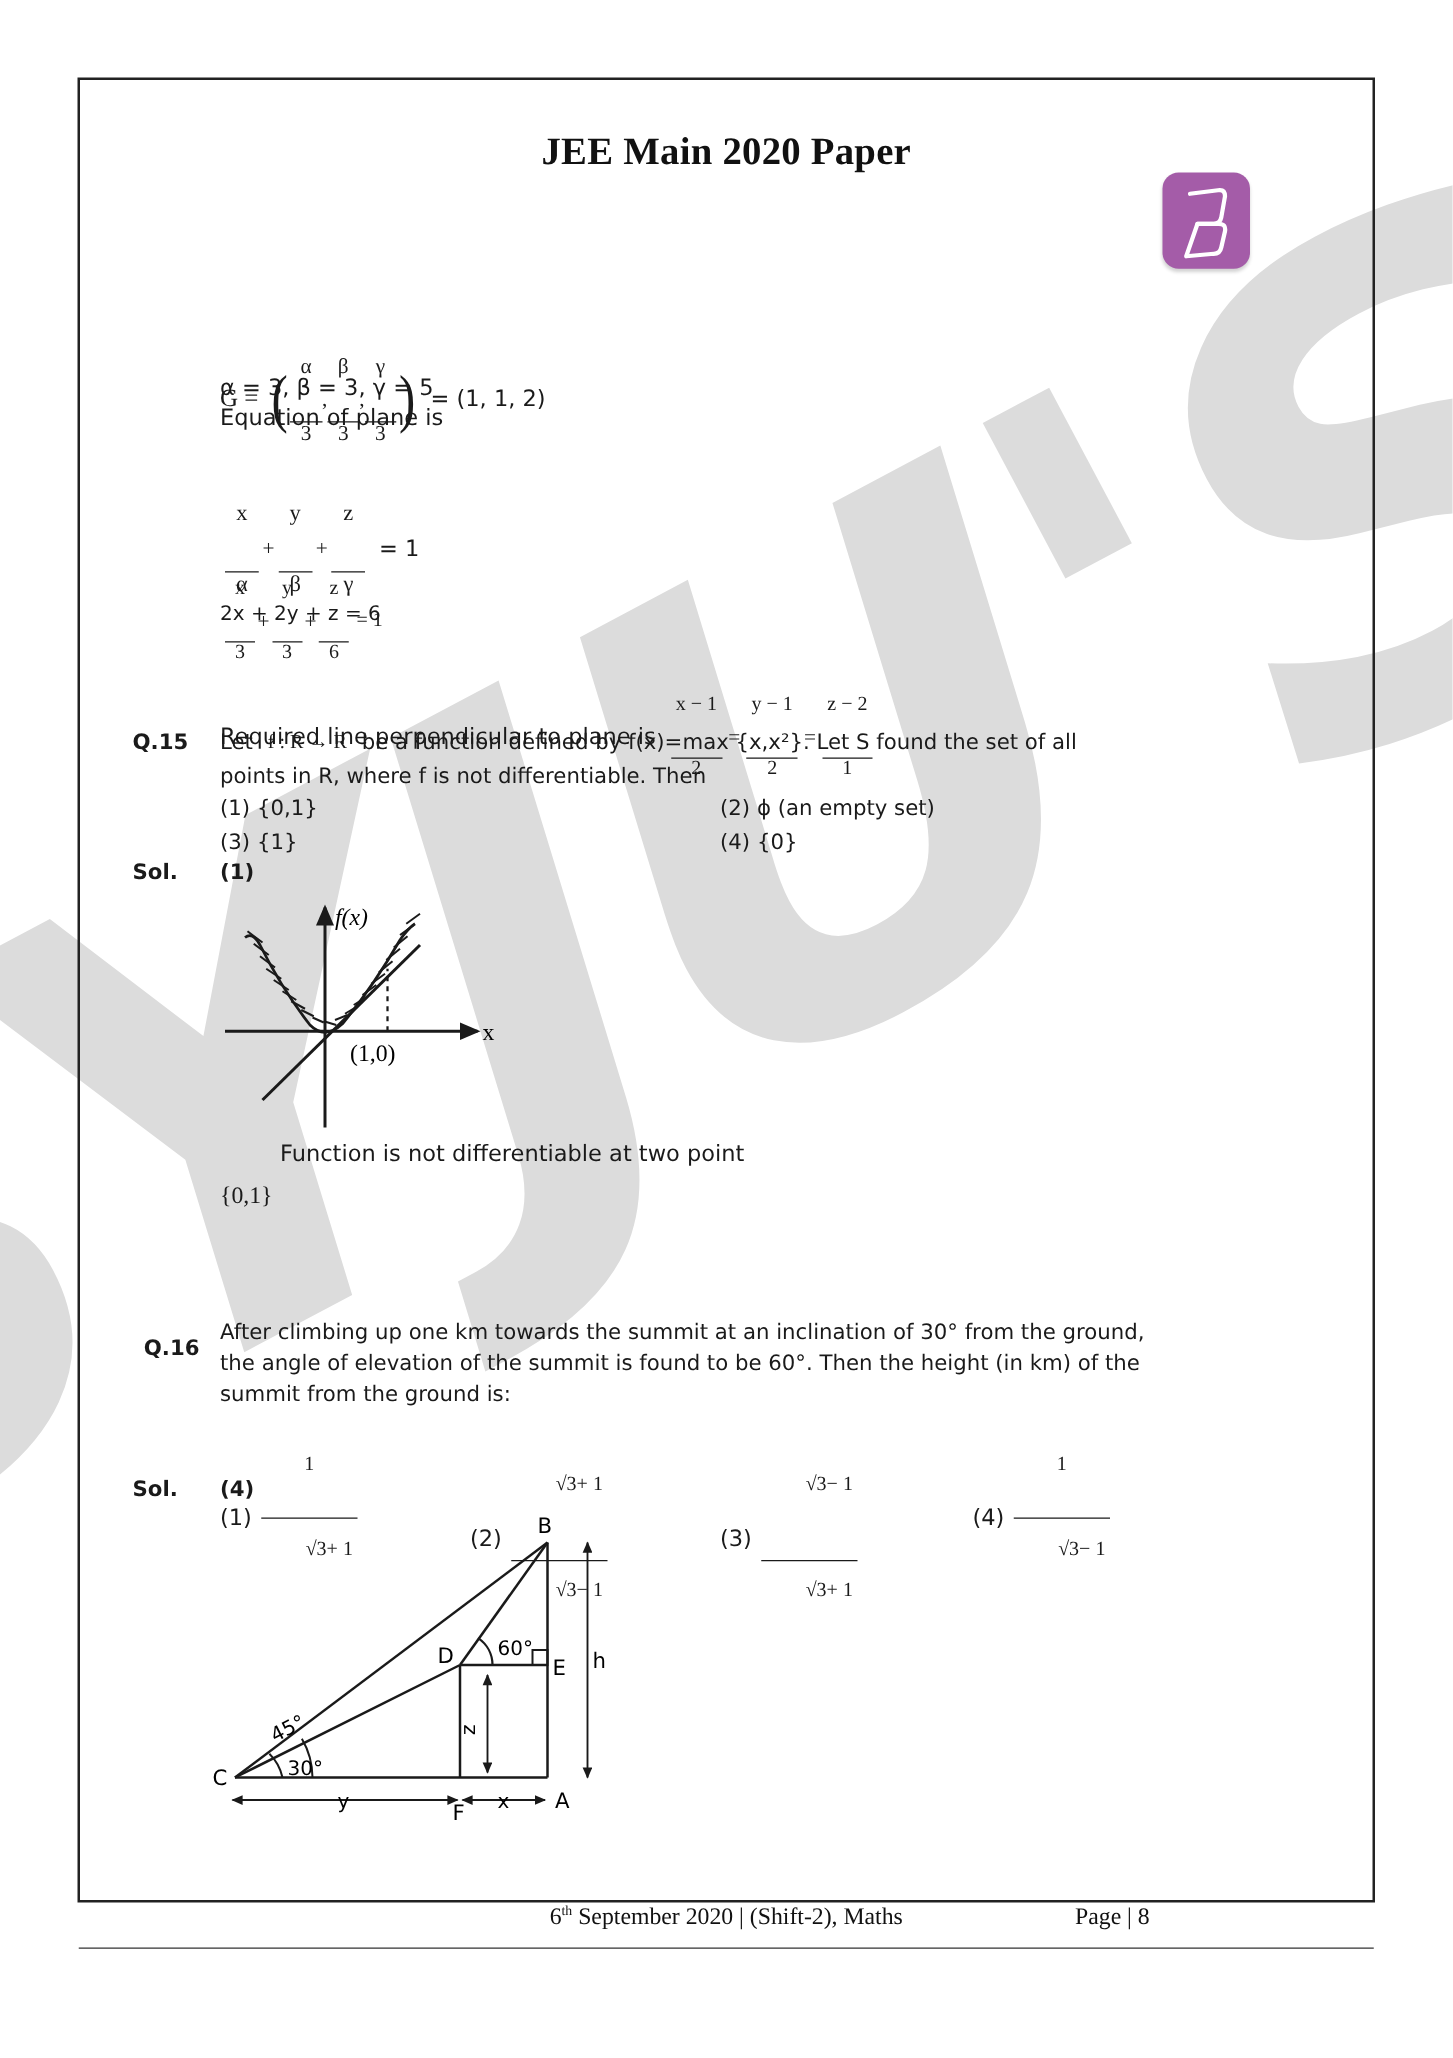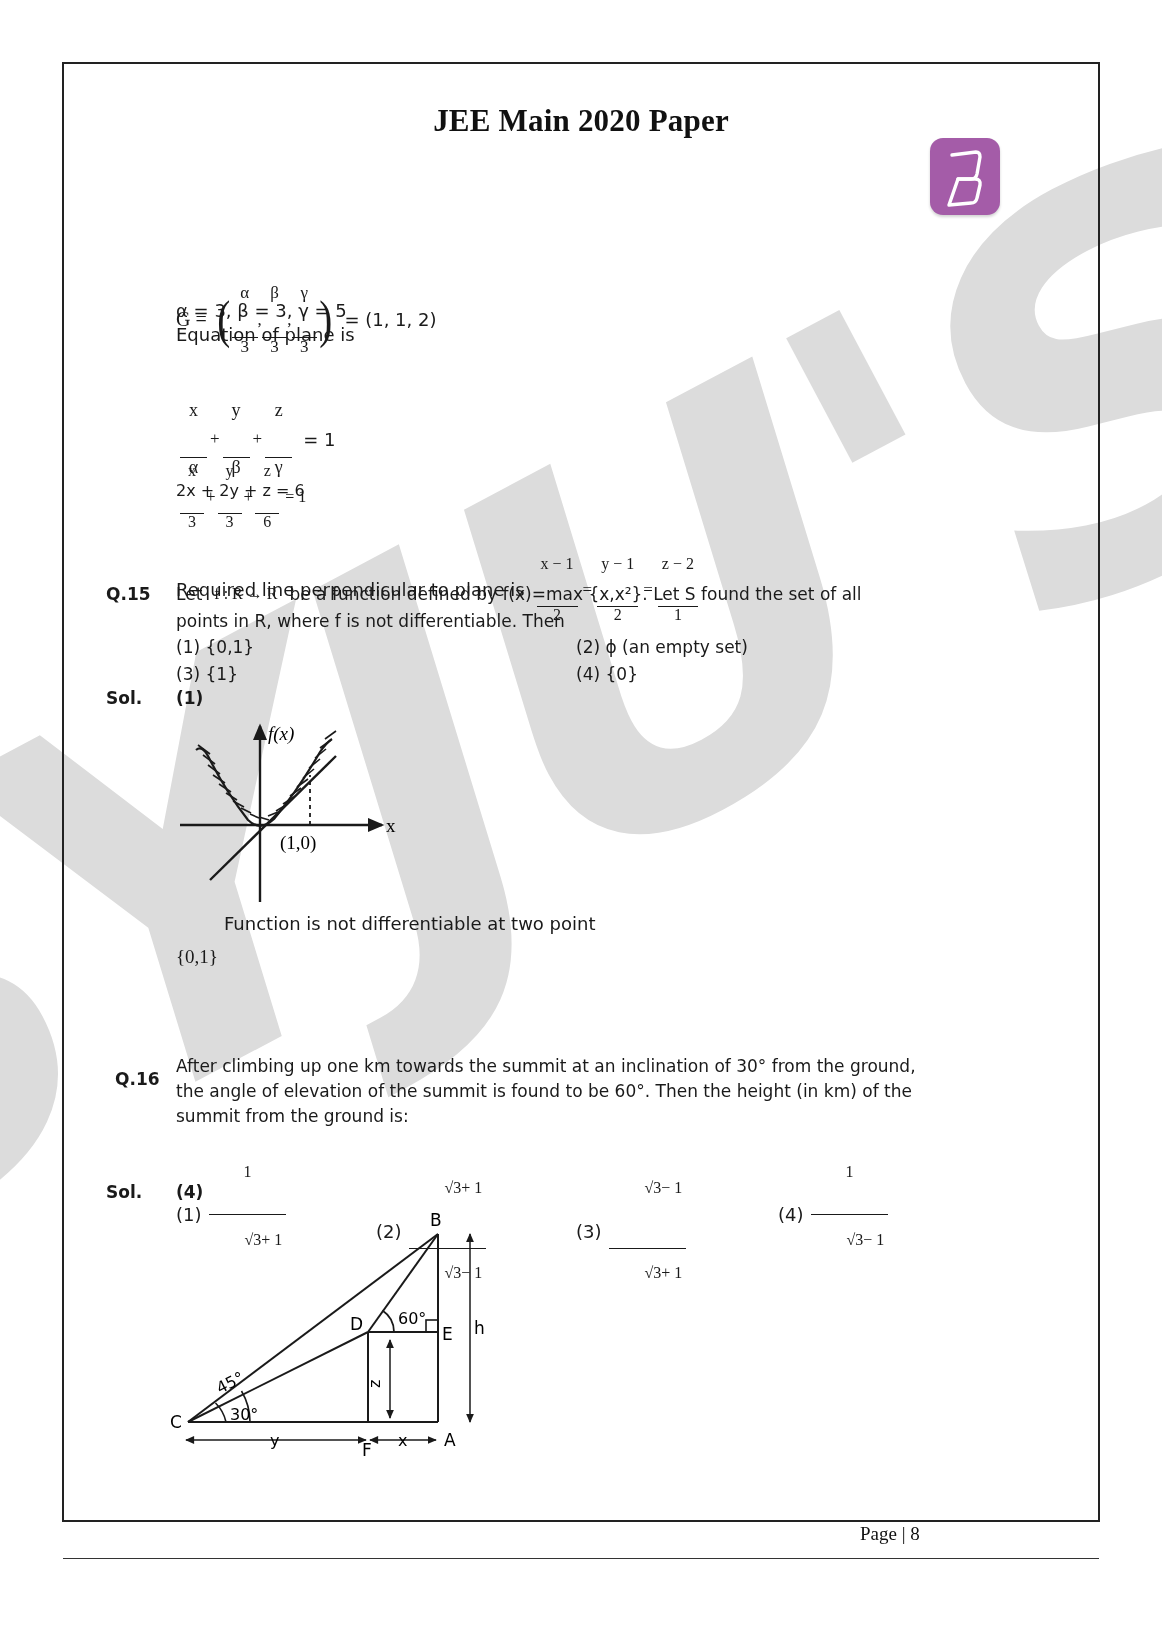--- a/index.html
+++ b/index.html
@@ -437,16 +437,19 @@
     <text x="52" y="182" font-size="16" transform="rotate(-27 52 182)">45°</text>
     <text x="62" y="208" font-size="16">30°</text>
     <text x="230" y="112" font-size="16">60°</text>
 
     <text x="306" y="122" font-size="17">h</text>
     <text x="212" y="176" font-size="16" transform="rotate(-90 212 176)">z</text>
     <text x="102" y="234" font-size="16">y</text>
     <text x="230" y="234" font-size="16">x</text>
   </svg>
 
+  <div id="footer-left">
+    <span>6</span><sup class="ord">th</sup><span> September 2020 | (Shift-2), Maths</span>
+  </div>
   <div id="footer-right">Page | 8</div>
   <div id="footer-rule"></div>
 
 </div>
 
 </body></html>

